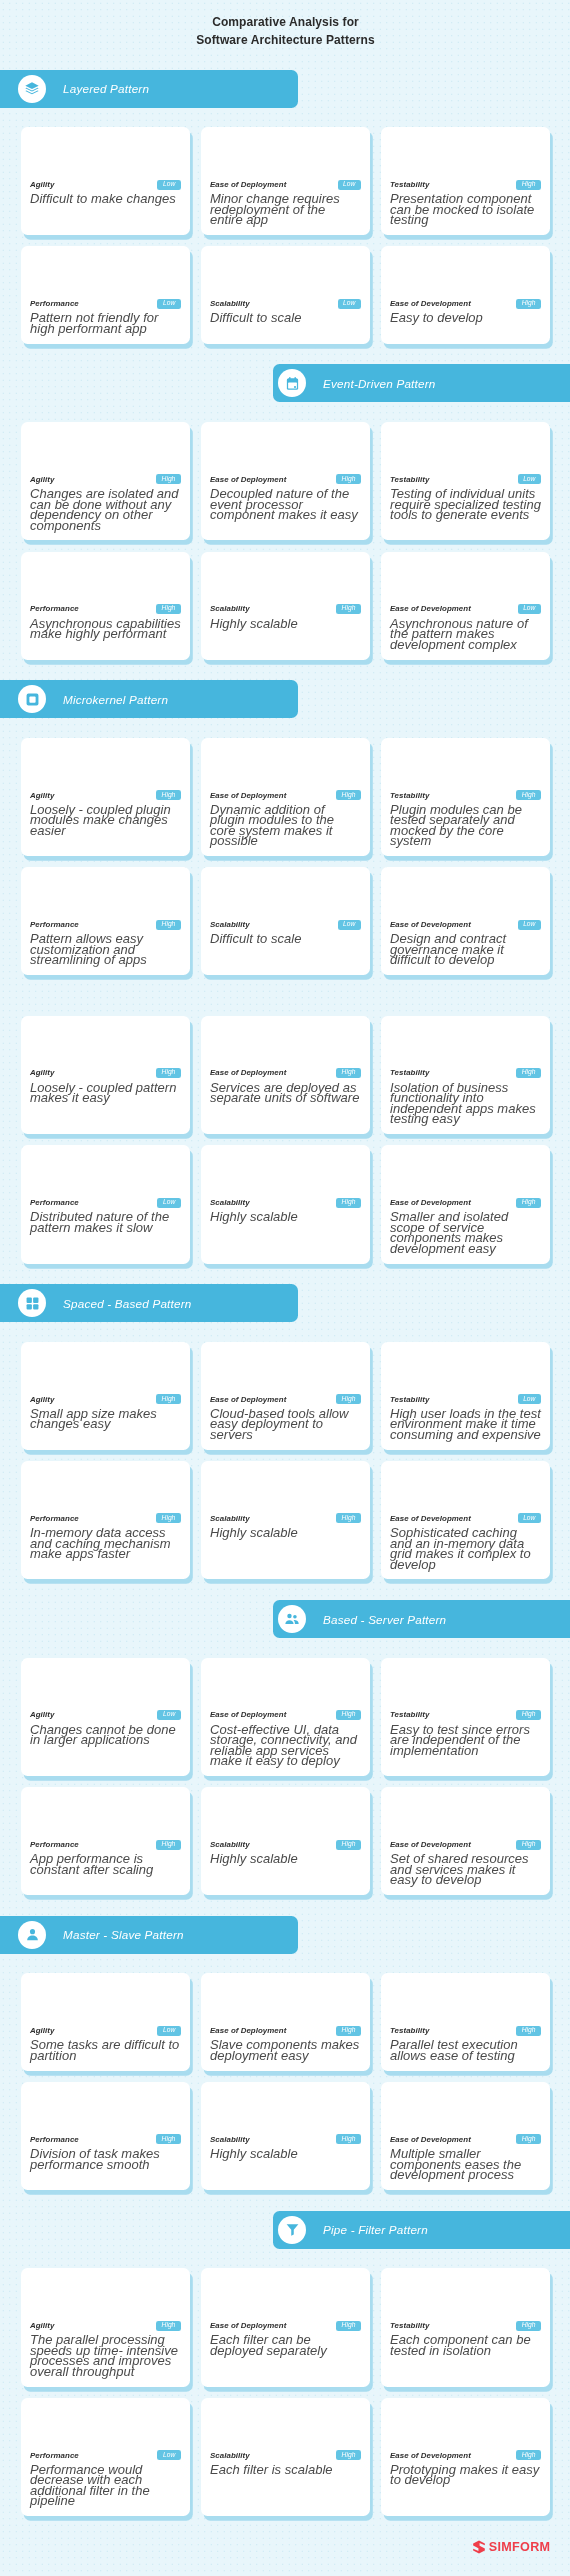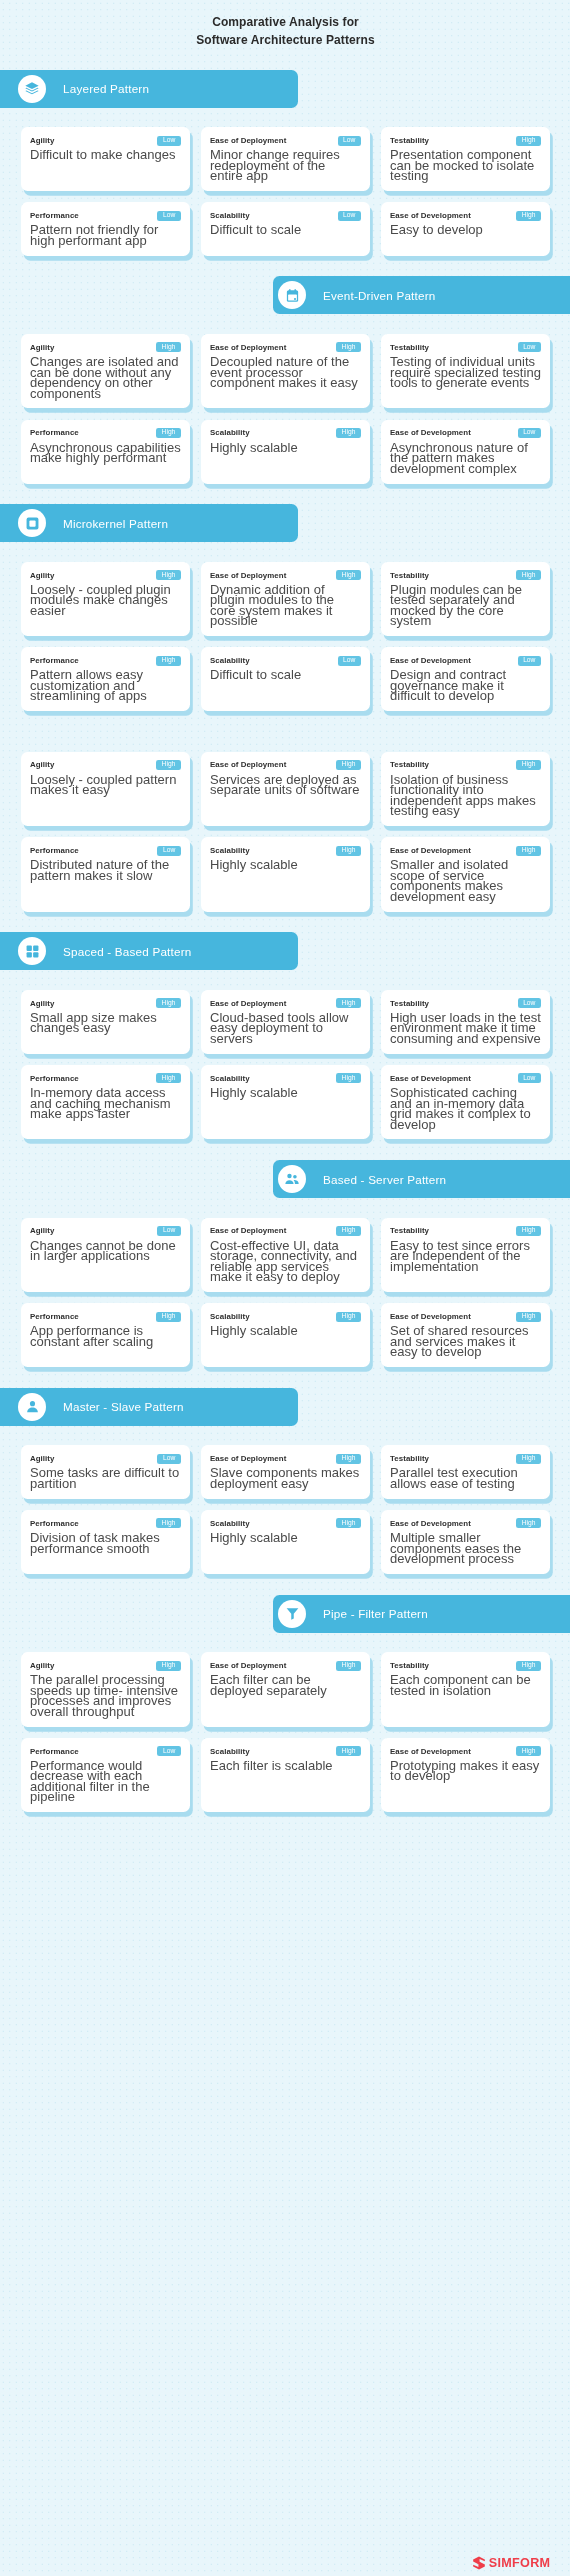--- a/index.html
+++ b/index.html
@@ -25,21 +25,21 @@
   }
   .title-block .line {
     font-size:12px;
     font-weight:bold;
     color:#2b2b2b;
     line-height:18px;
     letter-spacing:0.1px;
   }
 
   
-  .pattern-section { margin-top:20.6px; }
+  .pattern-section { margin-top:20.6px;font-style:italic; }
 
   .pattern-header {
     height:38px;
     background:#46b6dd;
     display:flex;
     align-items:center;
     position:relative;
   }
   .pattern-header.align-left {
     margin-right:273px;
@@ -85,20 +85,21 @@
     padding:8.4px 9.4px 9.4px 9.4px;
     min-height:51px;
     box-shadow:2.8px 4.7px 0 0 #a8dcef;
   }
   .metric-card-head {
     display:flex;
     align-items:center;
     justify-content:space-between;
     gap:3.7px;
     margin-bottom:4.7px;
+    margin-top:44px;
   }
   .metric-name {
     font-size:7.9px;
     font-weight:bold;
     color:#2f2f2f;
     white-space:nowrap;
     letter-spacing:0.05px;
   }
   .metric-badge {
     font-size:6.7px;
@@ -113,21 +114,21 @@
   .metric-desc {
     font-size:13px;
     line-height:10.5px;
     color:#4a4a4a;
     letter-spacing:0.02px;
   }
 
   
   .footer {
     position:absolute;
-    bottom:6px;
+    bottom:22px;
     right:20.6px;
     display:flex;
     align-items:center;
     gap:2.8px;
   }
   .footer-logo-mark { display:block; }
   .footer-logo-text {
     font-size:12.6px;
     font-weight:bold;
     color:#ef3e4a;

